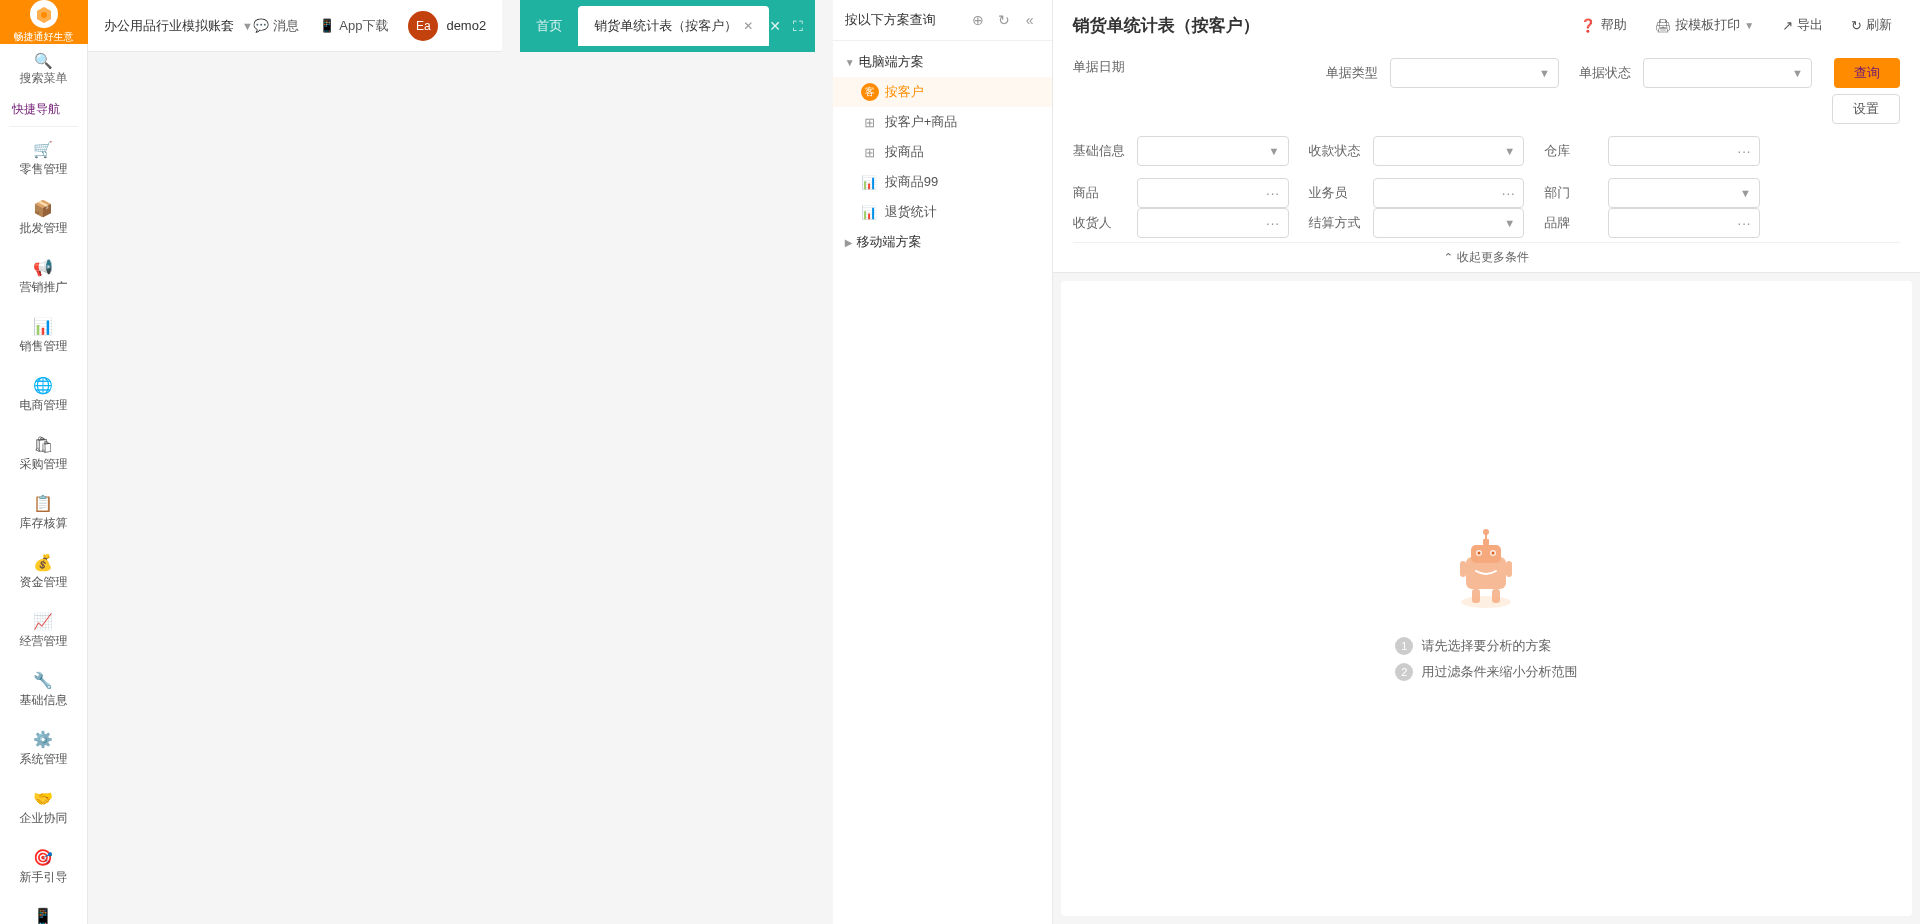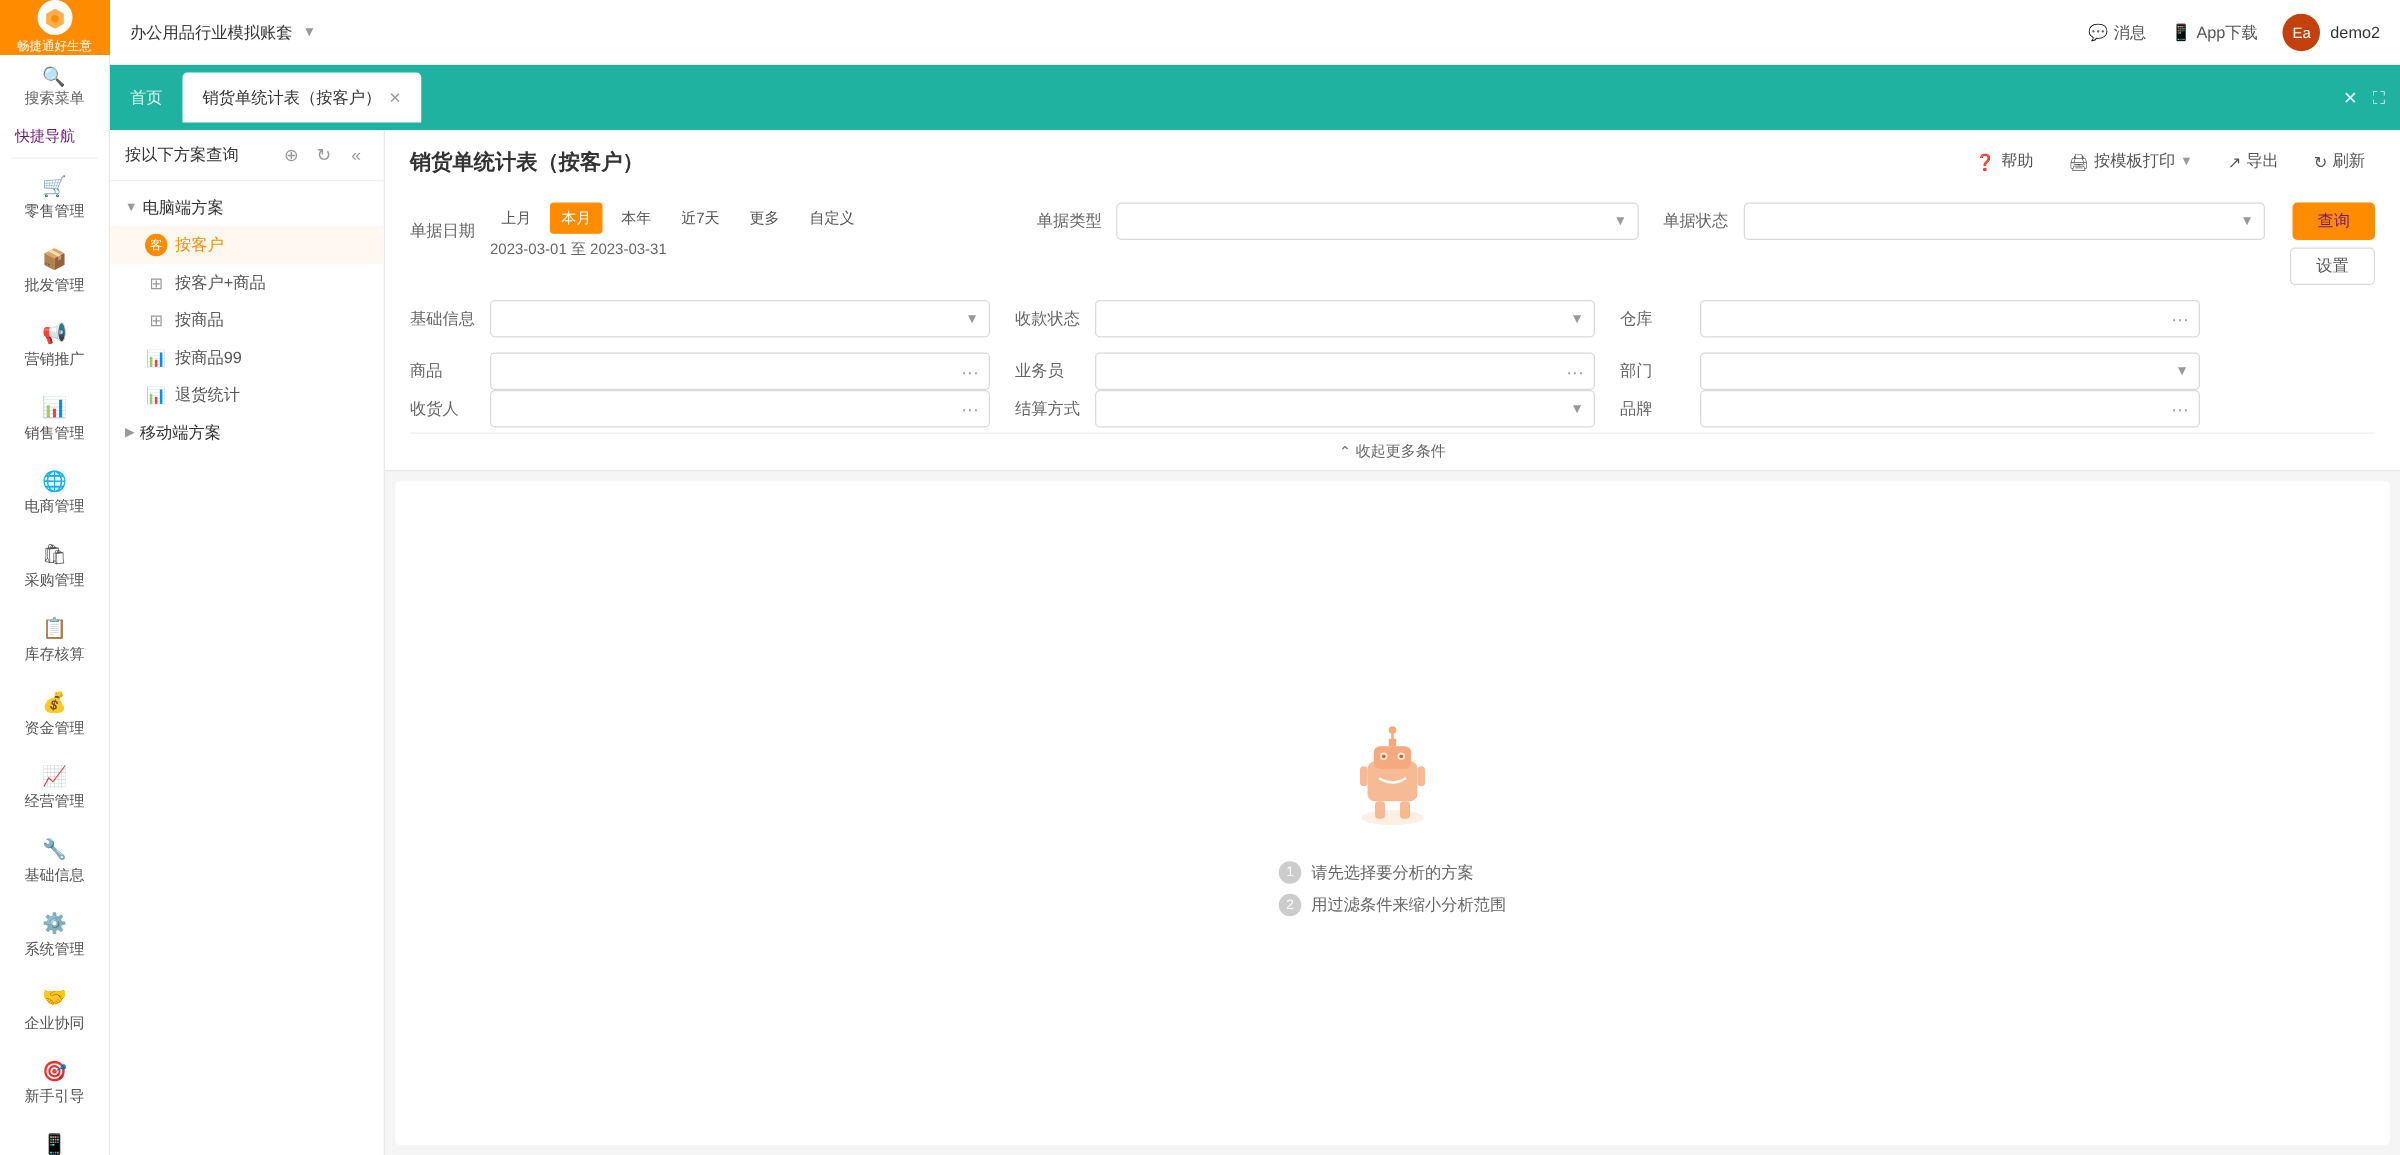--- a/index.html
+++ b/index.html
@@ -70,22 +70,22 @@
       justify-content: center;
       font-size: 16px;
       margin-bottom: 2px;
     }
     .sidebar-divider { height: 1px; background: #f0f0f0; width: 80%; margin: 2px auto; }
 
     
     .main-area {
       flex: 1;
       display: flex;
-      flex-direction: column;
       overflow: hidden;
+      gap: 18px;
     }
 
     
     .top-bar {
       height: 52px;
       background: #fff;
       display: flex;
       align-items: center;
       padding: 0 16px;
       border-bottom: 1px solid #e8e8e8;
@@ -620,31 +620,20 @@
             </div>
           </div>
         </div>
 
         <div class="filter-area" style="padding: 12px 0 0 0;">
 
           <div style="display:grid;grid-template-columns:1fr 1fr 1fr auto;gap:12px 20px;margin-bottom:12px;align-items:start;">
 
             <div class="filter-item">
               <span class="filter-label">单据日期</span>
-              <div style="flex:1;display:flex;flex-direction:column;gap:4px;">
-                <div class="filter-date-bar">
-                  <span class="date-btn">上月</span>
-                  <span class="date-btn active">本月</span>
-                  <span class="date-btn">本年</span>
-                  <span class="date-btn">近7天</span>
-                  <span class="date-btn">更多</span>
-                  <span class="date-btn">自定义</span>
-                </div>
-                <div class="date-range">2023-03-01 至 2023-03-31</div>
-              </div>
             </div>
 
             <div class="filter-item">
               <span class="filter-label">单据类型</span>
               <div class="filter-input">
                 <span class="chevron">▼</span>
               </div>
             </div>
 
             <div class="filter-item">

